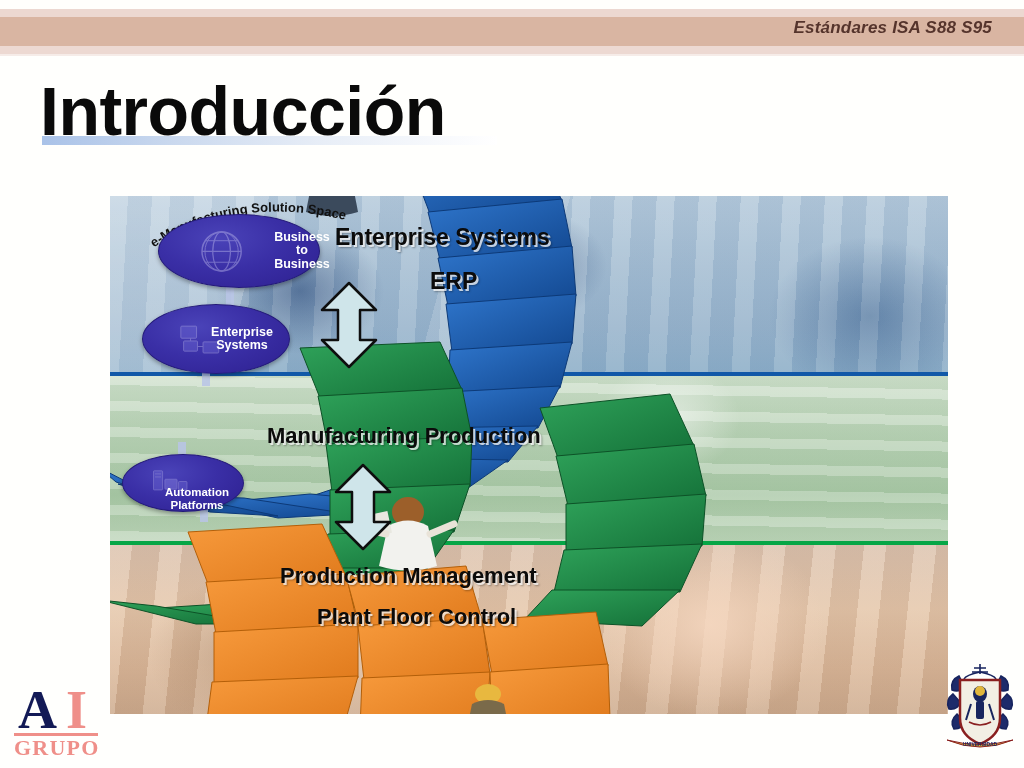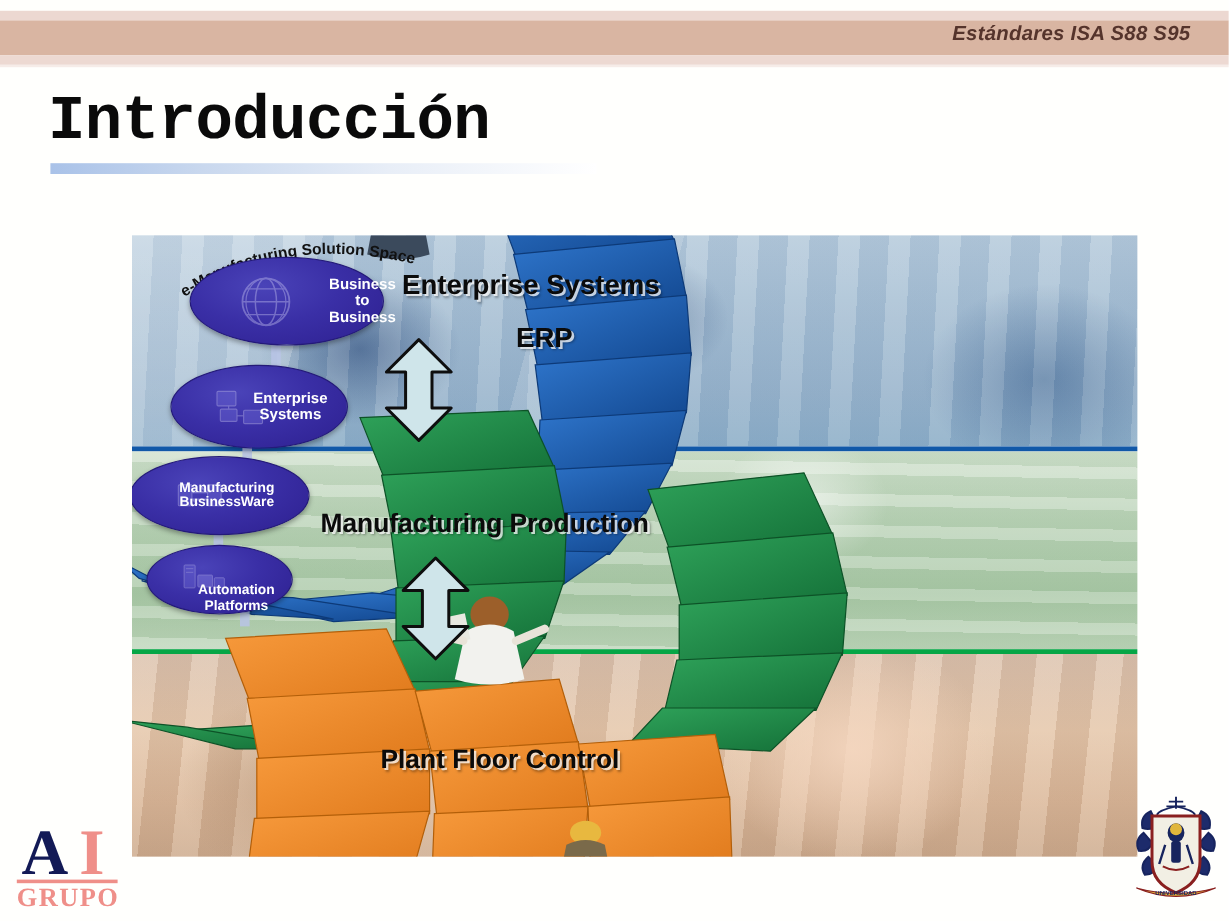--- a/index.html
+++ b/index.html
@@ -22,23 +22,23 @@
     position: absolute; right: 32px; top: 18px;
     font-size: 17px; font-style: italic; font-weight: 600;
     color: #55342c; letter-spacing: .2px;
     font-family: "Liberation Sans", sans-serif;
     white-space: nowrap;
   }
 
   
   .page-title {
     position: absolute; left: 40px; top: 72px;
-    font-size: 52px; font-weight: bold; color: #0a0a0a;
+    font-size: 68px; font-weight: bold; color: #0a0a0a;
     letter-spacing: -0.5px;
-    font-family: Liberation Mono, monospace;
+    font-family: Liberation Sans, sans-serif;
   }
   .title-rule {
     position: absolute; left: 42px; top: 136px; width: 455px; height: 9px;
     background: linear-gradient(to right, #a9c2e8 0%, #c9d8ee 28%, #e8eef7 62%, #ffffff 100%);
   }
 
   
   .figure {
     position: absolute; left: 110px; top: 196px; width: 838px; height: 518px;
     overflow: visible;
@@ -127,21 +127,21 @@
     font-weight: bold;
     color: #0b0b0b;
     white-space: nowrap;
     text-shadow: 2px 2px 0 rgba(255,255,255,.75), 3px 3px 2px rgba(0,0,0,.30);
   }
   .lbl-es   { left: 225px; top: 28px;  font-size: 23px; }
   .lbl-erp  { left: 320px; top: 72px;  font-size: 23px; }
   .lbl-pm   { left: 196px; top: 183px; font-size: 22px; }
   .lbl-me   { left: 157px; top: 227px; font-size: 22px; }
   .lbl-prm  { left: 170px; top: 367px; font-size: 22px; }
-  .lbl-pfc2 { left: 207px; top: 408px; font-size: 22px; margin-top: 16px; }
+  .lbl-pfc2 { left: 207px; top: 408px; font-size: 22px; }
 
   
   .dbl-arrow { position:absolute; }
 
   
   .logo-ai { position:absolute; left: 12px; top: 683px; width: 100px; height: 72px; }
   .logo-ai .ai-a { position:absolute; left:6px;  top:0;  font-size:54px; font-weight:bold; color:#131a56;
                    font-family:"Liberation Serif", serif; line-height:1; }
   .logo-ai .ai-i { position:absolute; left:54px; top:0;  font-size:54px; font-weight:bold; color:#ef8f89;
                    font-family:"Liberation Serif", serif; line-height:1; }
@@ -311,50 +311,40 @@
           <rect x="56" y="56" width="34" height="24" rx="2" fill="#6f6ad6" stroke="#c9c6f2" stroke-width="2"></rect>
           <line x1="29" y1="48" x2="29" y2="54" stroke="#c9c6f2" stroke-width="2"></line>
           <line x1="44" y1="66" x2="56" y2="66" stroke="#c9c6f2" stroke-width="2"></line>
         </svg>
         <span>
           <span>Enterprise</span>
           <span>Systems</span>
         </span>
       </div>
 
-      <div class="node n-mbw">
-        <svg class="glyph" viewBox="0 0 100 100">
-          <rect x="8" y="30" width="26" height="40" rx="2" fill="#6f6ad6" stroke="#c9c6f2" stroke-width="2"></rect>
-          <rect x="64" y="30" width="26" height="40" rx="2" fill="#6f6ad6" stroke="#c9c6f2" stroke-width="2"></rect>
-          <path d="M36,44 h26 l-8,-8 M62,58 h-26 l8,8" fill="none" stroke="#d6d3f8" stroke-width="4" stroke-linecap="round"></path>
-        </svg>
-        <span>
-          <span>Manufacturing</span>
-          <span>BusinessWare</span>
-        </span>
-      </div>
 
       <div class="node n-auto">
         <svg class="glyph" viewBox="0 0 100 100">
           <rect x="6" y="18" width="24" height="50" rx="2" fill="#6f6ad6" stroke="#c9c6f2" stroke-width="2"></rect>
           <rect x="36" y="40" width="32" height="26" rx="2" fill="#8f8ae6" stroke="#c9c6f2" stroke-width="2"></rect>
           <rect x="72" y="46" width="22" height="22" rx="2" fill="#6f6ad6" stroke="#c9c6f2" stroke-width="2"></rect>
           <line x1="10" y1="26" x2="26" y2="26" stroke="#c9c6f2" stroke-width="2"></line>
           <line x1="10" y1="34" x2="26" y2="34" stroke="#c9c6f2" stroke-width="2"></line>
         </svg>
         <span>
           <span>Automation</span>
           <span>Platforms</span>
         </span>
       </div>
 
 
       <div class="lbl lbl-es">Enterprise Systems</div>
       <div class="lbl lbl-erp">ERP</div>
       <div class="lbl lbl-me">Manufacturing Production</div>
+      <div class="lbl lbl-prm">Production Management</div>
       <div class="lbl lbl-pfc2">Plant Floor Control</div>
 
       <svg class="dbl-arrow" style="left:208px; top:84px; width:62px; height:90px;" viewBox="0 0 62 90">
         <polygon points="31,3 58,30 42,30 42,60 58,60 31,87 4,60 20,60 20,30 4,30" fill="#cfe5ea" stroke="#0e0e0e" stroke-width="2.5" stroke-linejoin="round"></polygon>
       </svg>
       <svg class="dbl-arrow" style="left:222px; top:266px; width:62px; height:90px;" viewBox="0 0 62 90">
         <polygon points="31,3 58,30 42,30 42,60 58,60 31,87 4,60 20,60 20,30 4,30" fill="#cfe5ea" stroke="#0e0e0e" stroke-width="2.5" stroke-linejoin="round"></polygon>
       </svg>
 
     </div>

